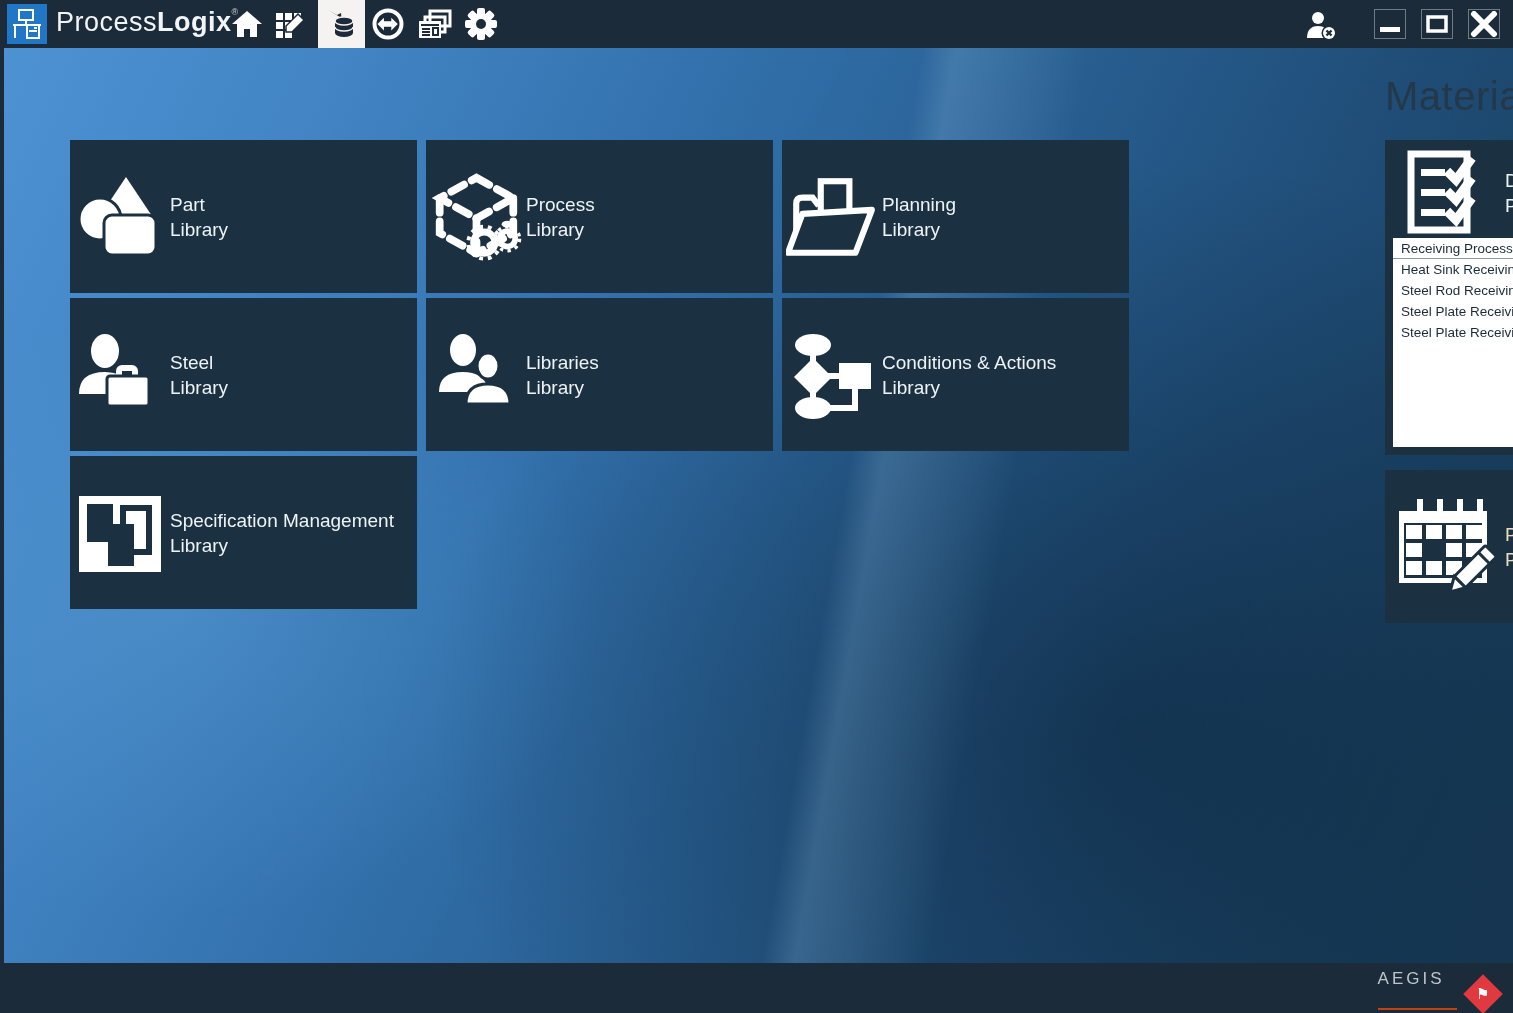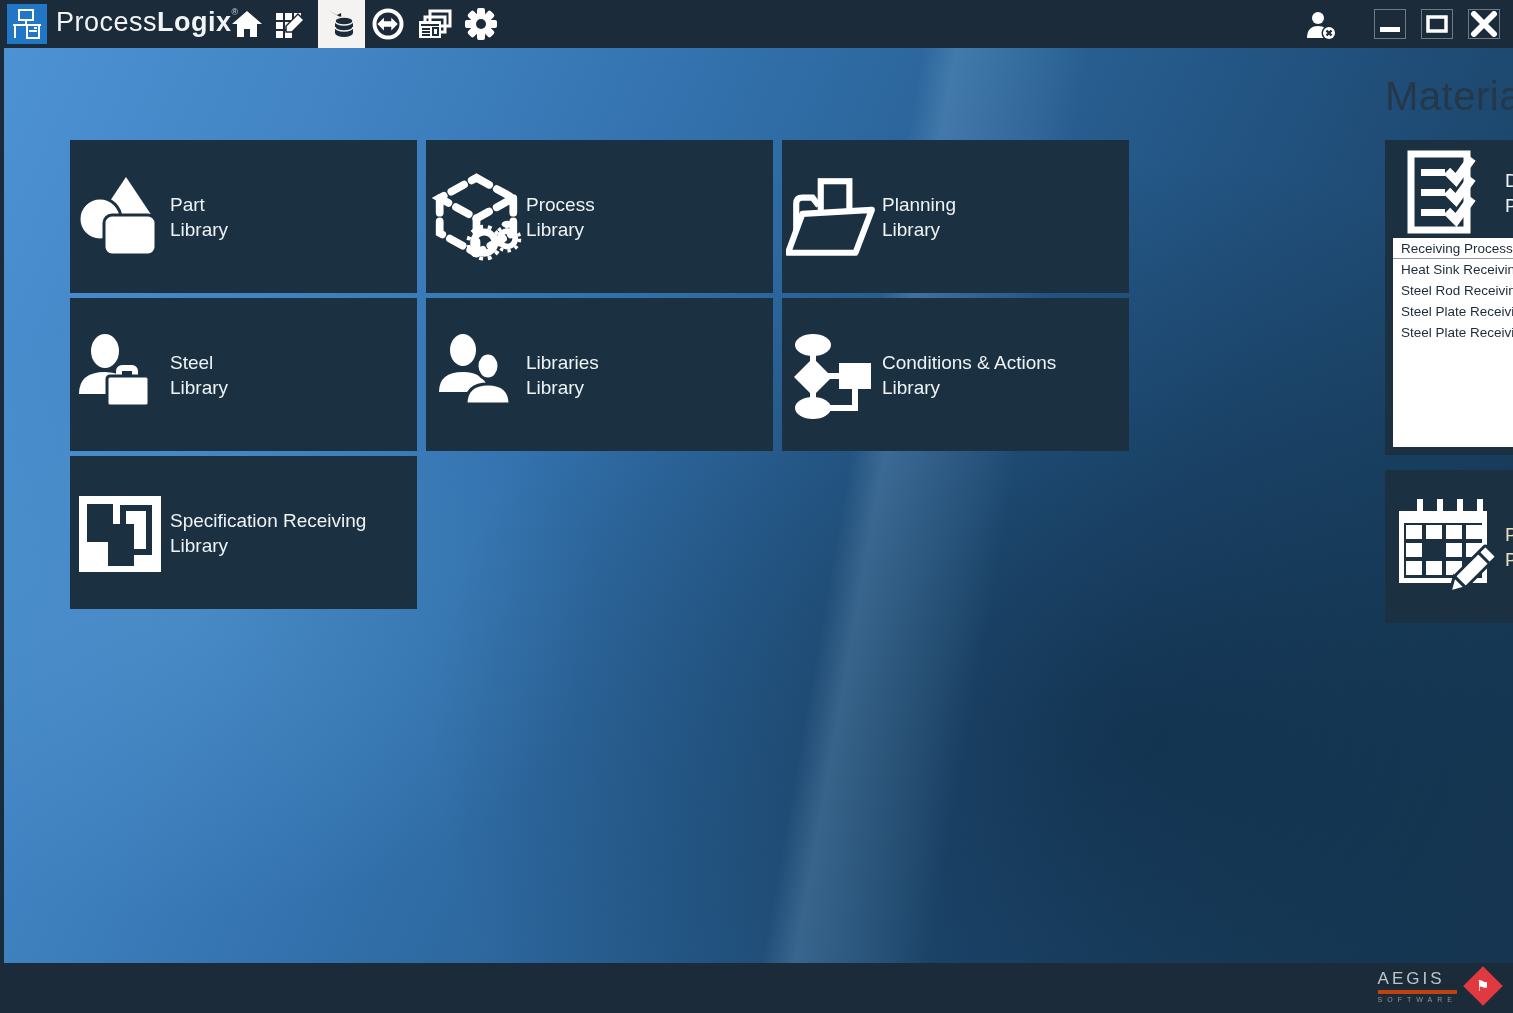--- a/index.html
+++ b/index.html
@@ -39,21 +39,21 @@
   .mat-label-tan { color:#e8dcc0; }
 
   .listbox { position:absolute; left:8px; top:98px; width:330px; height:209px; background:#ffffff; color:#1c2b39; font-size:13.5px; overflow:hidden; }
   .listbox .lhead { padding:3px 8px 2px 8px; border-bottom:1px solid #8f99a2; white-space:nowrap; }
   .listbox .litem { padding:2px 8px 1px 8px; white-space:nowrap; line-height:18px; }
 
   
   .footer { position:absolute; bottom:0; left:0; width:1513px; height:50px; background:#1c2b39; }
   .aegis { position:absolute; right:10px; top:6px; display:flex; align-items:center; }
   .aegis .txt { text-align:left; }
-  .aegis .t1 { font-size:17px; letter-spacing:3px; color:#bcc5cb; border-bottom:4px solid #c2410c; padding-bottom:1px; }
+  .aegis .t1 { font-size:17px; letter-spacing:3px; color:#bcc5cb; border-bottom:2px solid #c2410c; padding-bottom:19px; }
   .aegis .t2 { font-size:7px; letter-spacing:5px; color:#8d979e; margin-top:2px; }
   .aegis .diamond { width:28px; height:28px; background:#e0393f; transform:rotate(45deg); margin-left:12px; margin-right:6px; display:flex; align-items:center; justify-content:center; }
   .aegis .diamond span { transform:rotate(-45deg); color:#ffffff; font-size:15px; }
 </style>
 </head>
 <body>
 
 <div class="topbar">
   <div class="brandlogo">
     <svg width="34" height="34" viewBox="0 0 34 34">
@@ -268,21 +268,21 @@
     <div class="tile">
       <div class="iconbox">
         <svg width="90" height="90" viewBox="0 0 90 90">
           <rect x="4" y="8" width="82" height="76" fill="#ffffff"></rect>
           <rect x="48" y="20" width="26" height="44" fill="#ffffff" stroke="#1b3040" stroke-width="6"></rect>
           <rect x="12" y="16" width="26" height="38" fill="#1b3040"></rect>
           <rect x="33" y="36" width="26" height="42" fill="#1b3040"></rect>
         </svg>
       </div>
       <div class="label">
-        <div>Specification Receiving</div>
+        <div>Specification Management</div>
         <div>Library</div>
       </div>
     </div>
   </div>
 
   <div class="section-title" style="left:1381px; top:26px;">Materials</div>
 
   <div class="mat-tile-1">
     <div class="toprow">
       <div style="width:120px; min-width:120px; display:flex; align-items:center; justify-content:center;">

